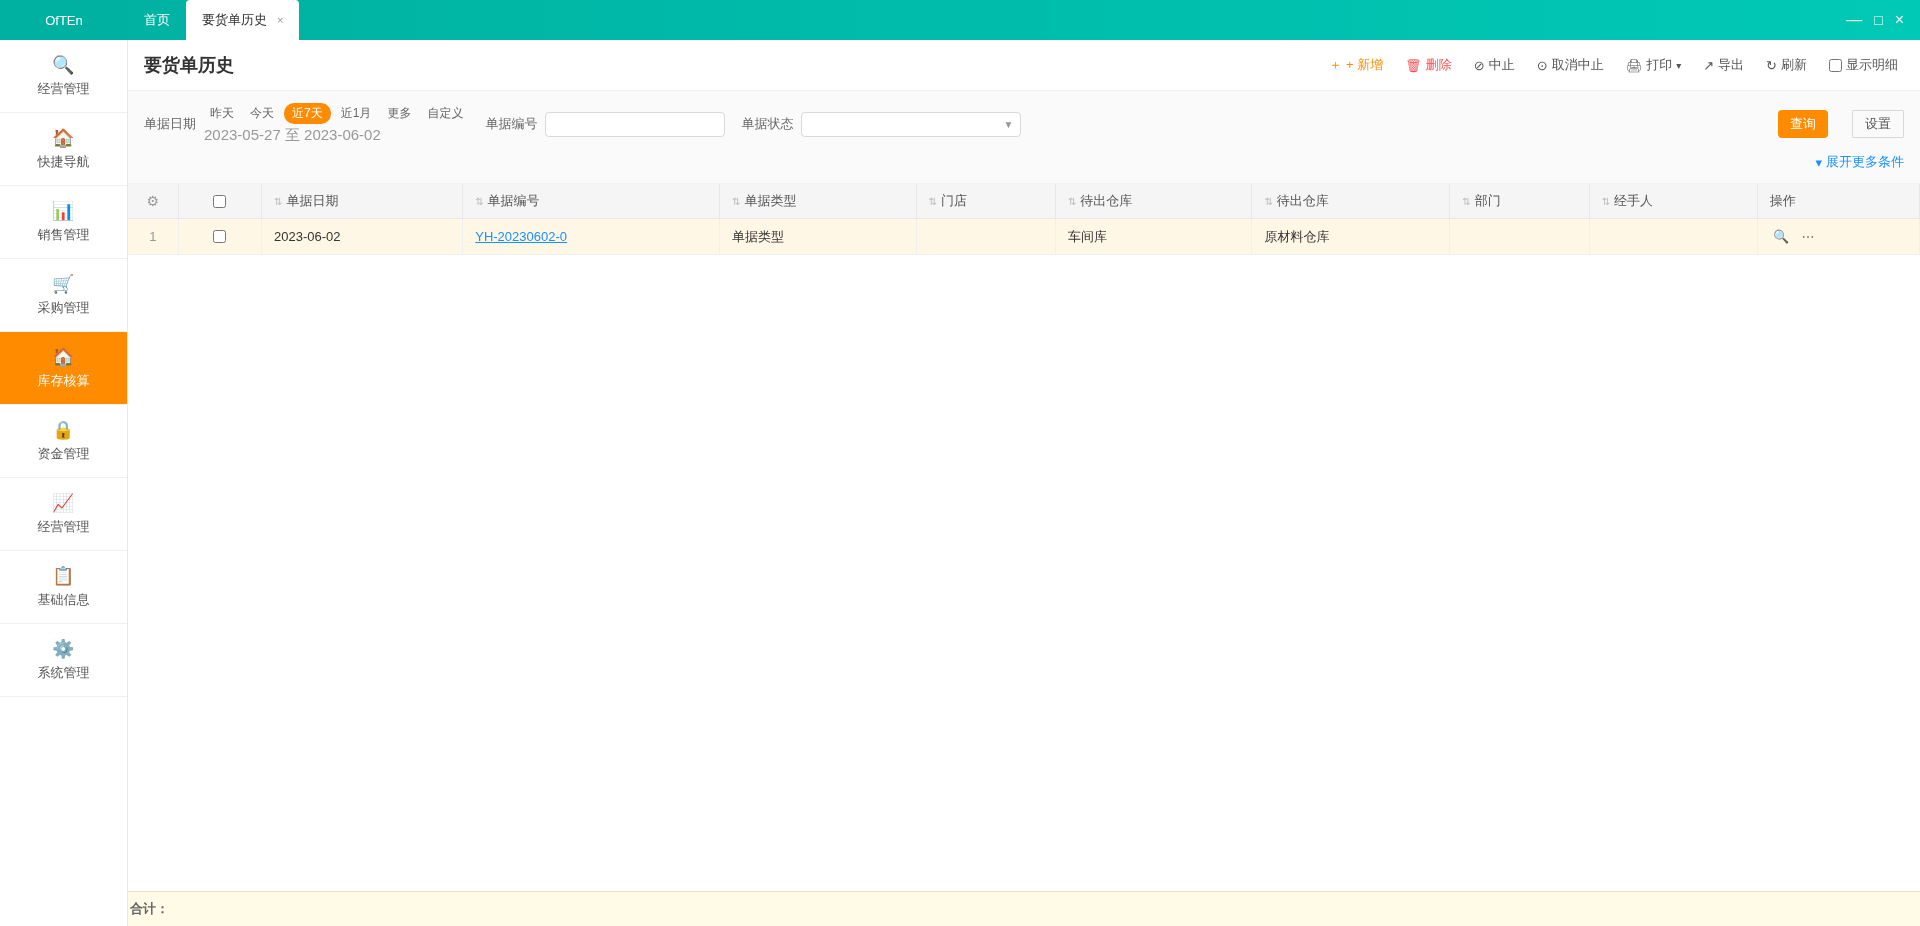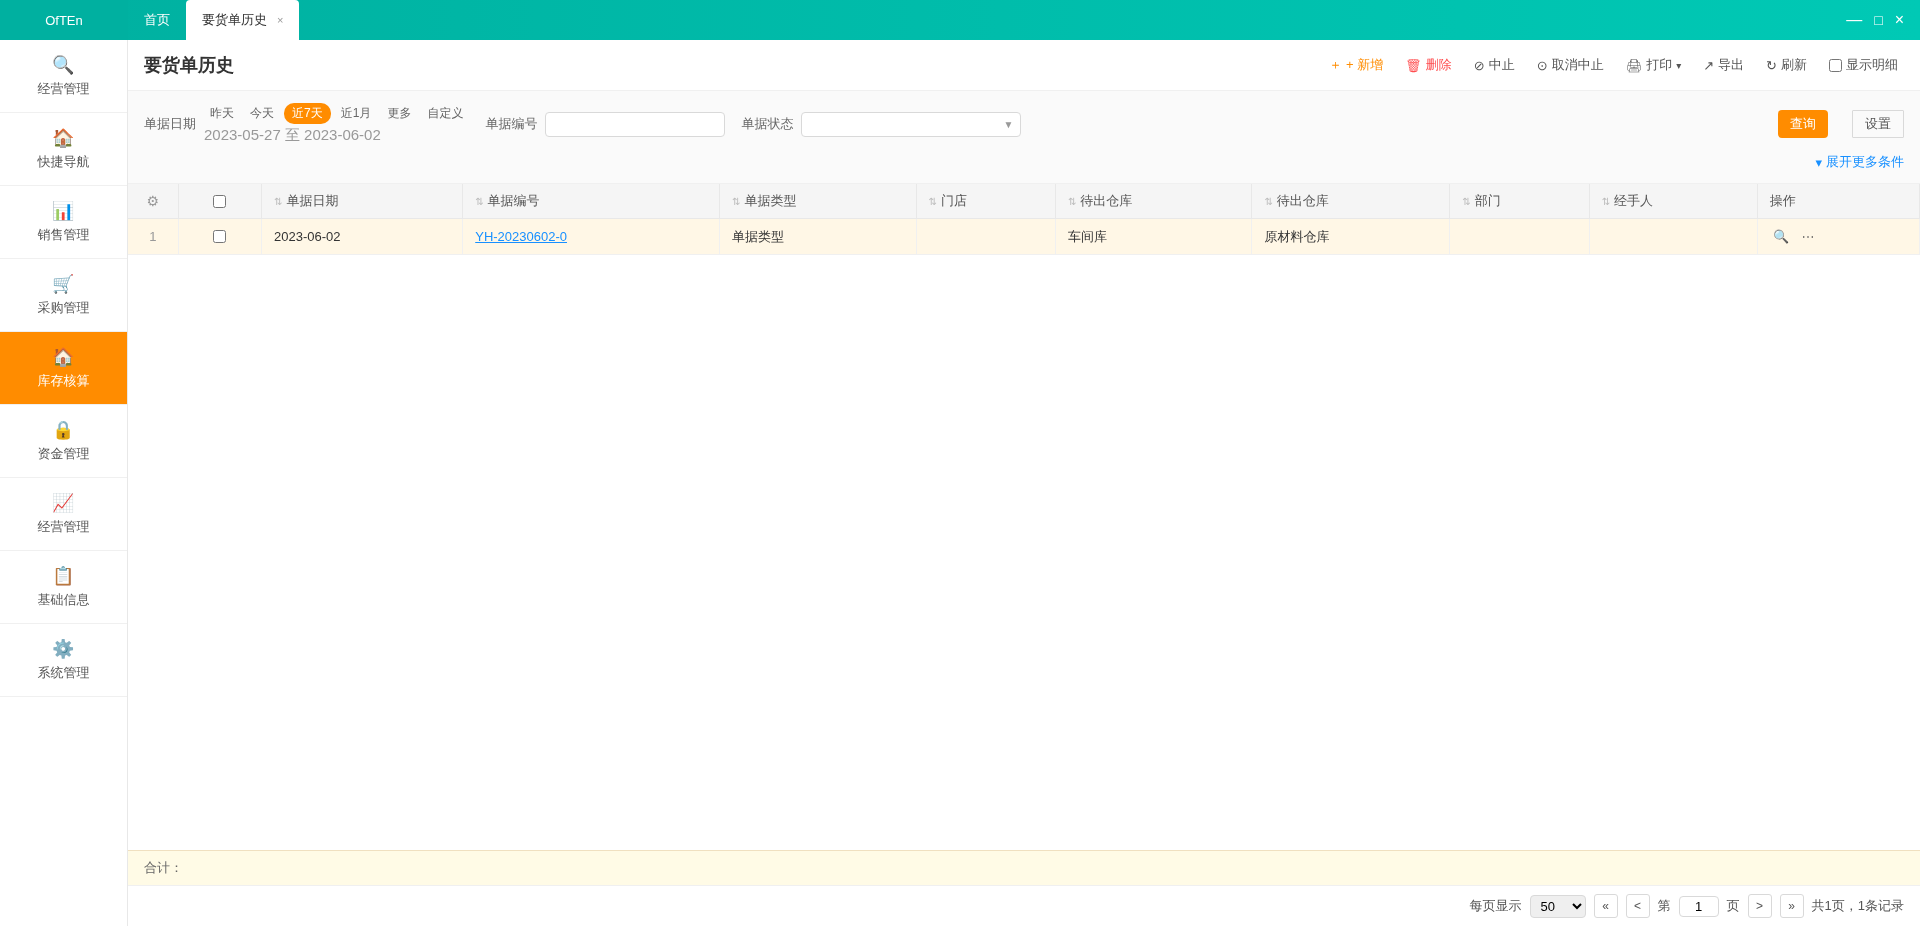--- a/index.html
+++ b/index.html
@@ -272,24 +272,25 @@
       cursor: pointer;
       padding: 2px 4px;
       border-radius: 3px;
       color: #555;
     }
 
     
     .table-footer {
       background: #fffbe6;
       border-top: 1px solid #f0e0c0;
-      padding: 8px 16px;
+      padding: 8px 2px;
       font-size: 13px;
       color: #666;
       flex-shrink: 0;
+      font-weight: bold;
     }
 
     
     .pagination {
       display: flex;
       align-items: center;
       justify-content: flex-end;
       padding: 8px 16px;
       gap: 8px;
       background: white;
@@ -558,31 +559,14 @@
             </td>
           </tr>
         </tbody>
       </table>
     </div>
 
     <div class="table-footer">
       <span>合计：</span>
     </div>
 
-    <div class="pagination">
-      <span>每页显示</span>
-      <select class="page-size-select">
-        <option value="50">50</option>
-        <option value="10">10</option>
-        <option value="20">20</option>
-        <option value="100">100</option>
-      </select>
-      <span class="page-btn">«</span>
-      <span class="page-btn">&lt;</span>
-      <span>第</span>
-      <input type="text" class="page-input" value="1" style="">
-      <span>页</span>
-      <span class="page-btn">&gt;</span>
-      <span class="page-btn">»</span>
-      <span>共1页，1条记录</span>
-    </div>
   </div>
 </div>
 
 </body></html>

